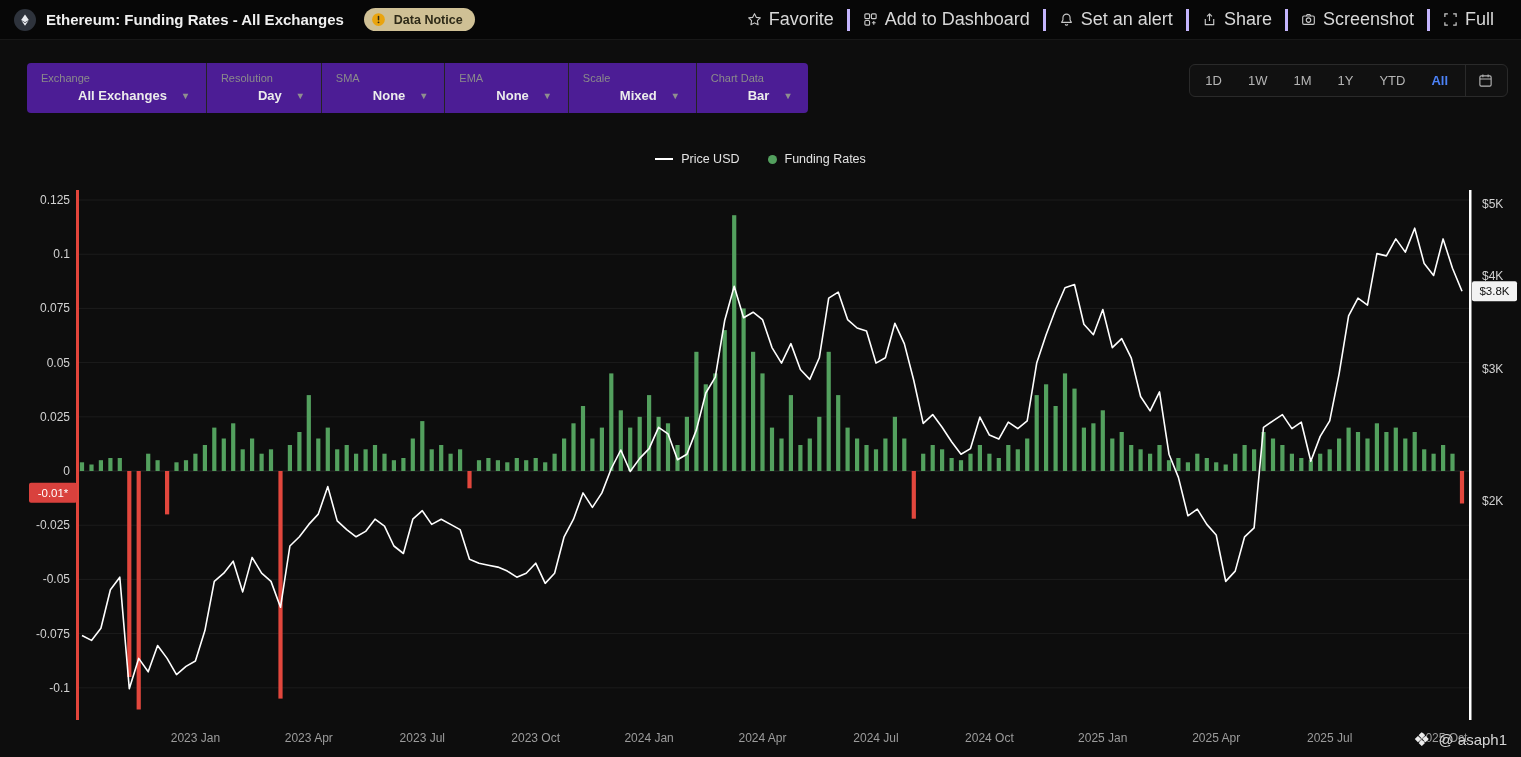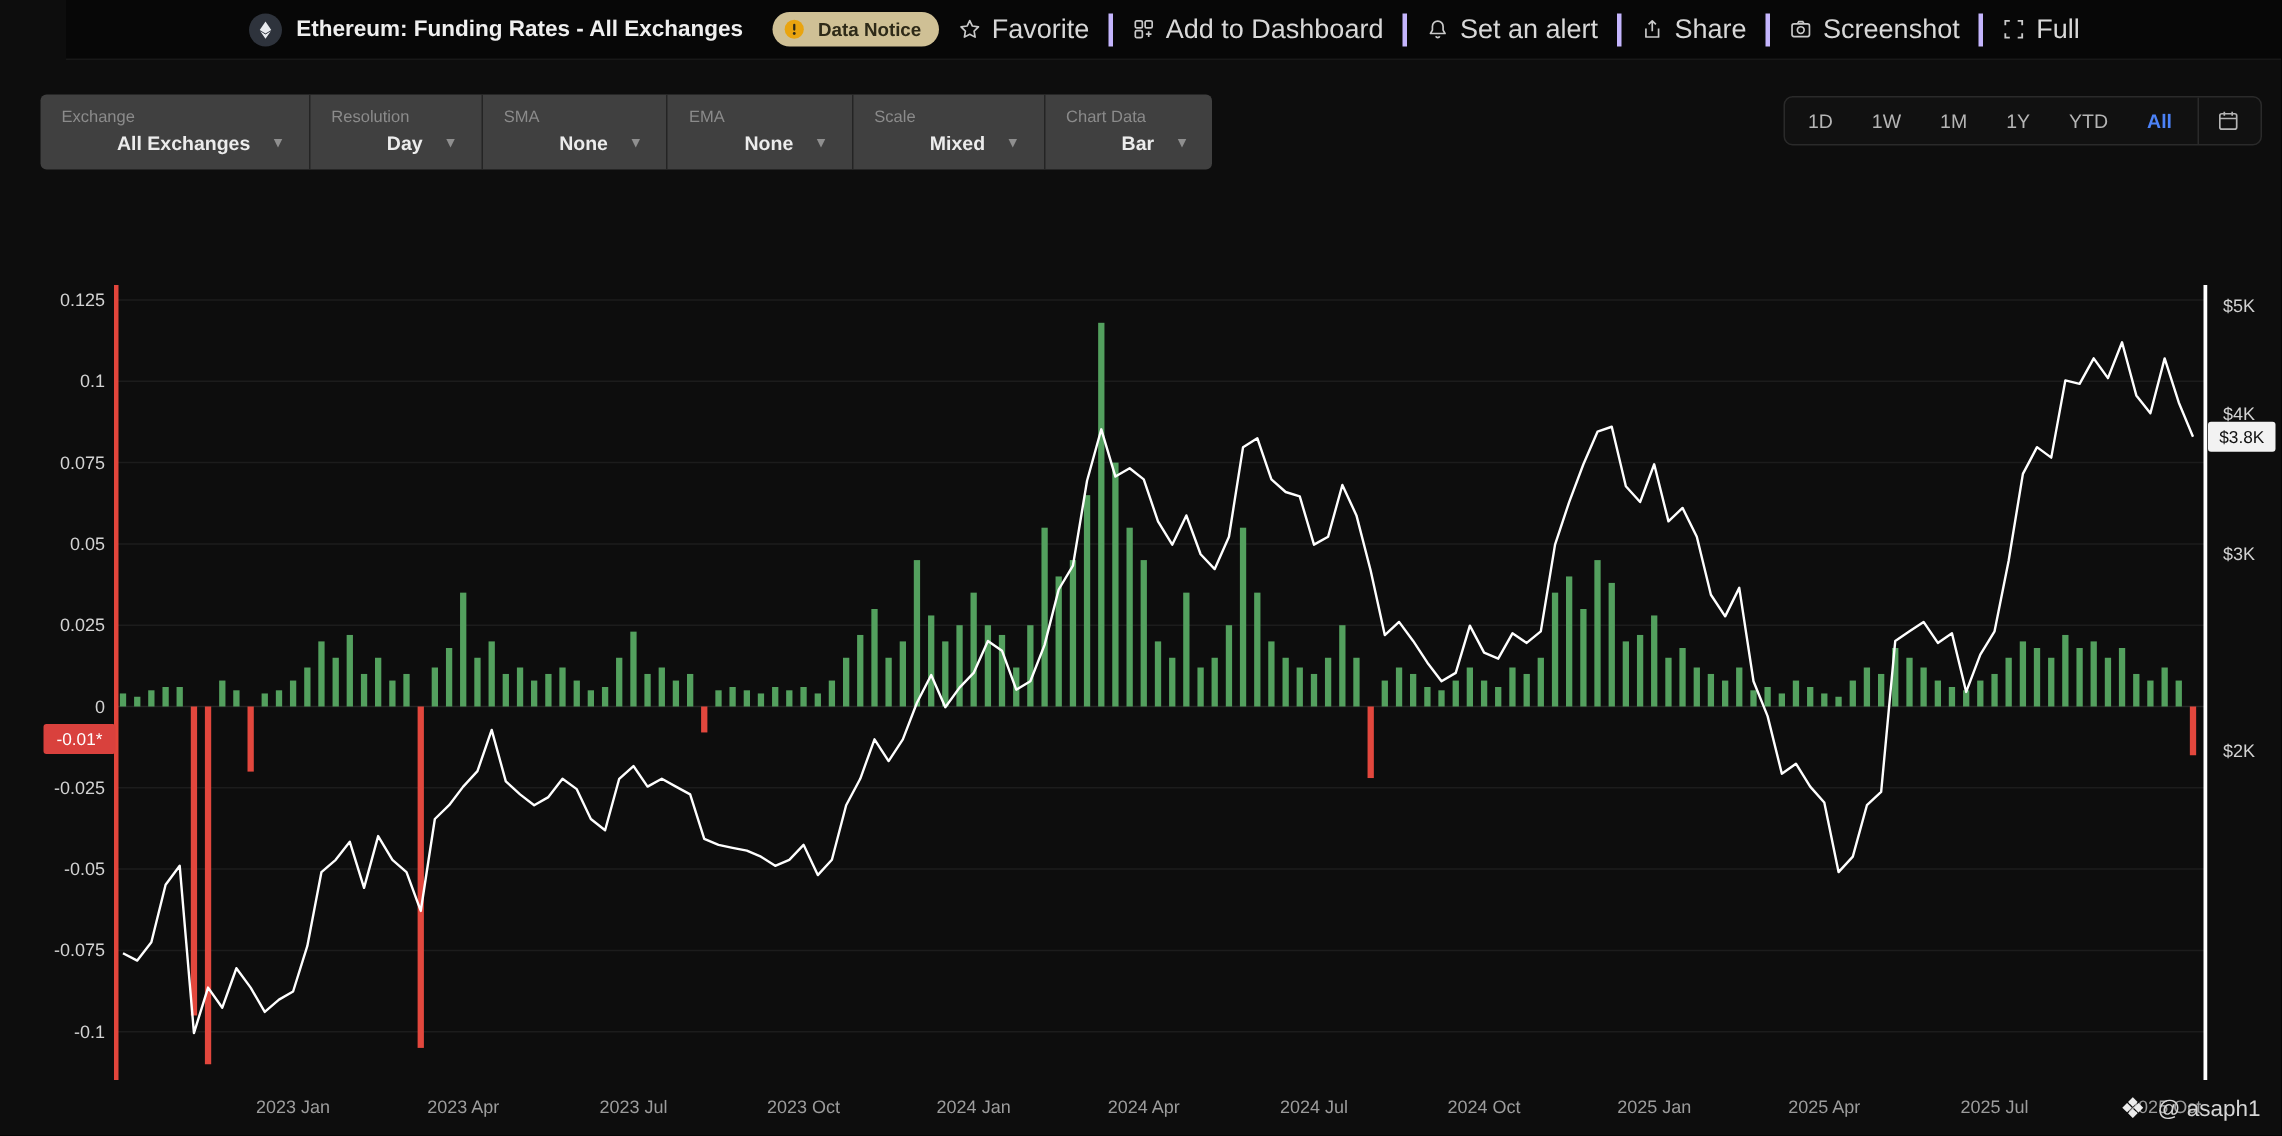--- a/index.html
+++ b/index.html
@@ -6,38 +6,37 @@
   html,body { margin:0; padding:0; background:#000; }
   .app {
     position:relative; width:1521px; height:757px;
     background:#0d0d0d; overflow:hidden;
     font-family:"Liberation Sans", sans-serif;
   }
   
   header {
     position:absolute; top:0; left:0; right:0; height:40px;
     background:#070707; border-bottom:1px solid #181818;
-    display:flex; align-items:center; justify-content:center;
+    display:flex; align-items:center; justify-content:space-between;
     padding:0 14px;
-    margin-left:44px;
   }
   .h-left { display:flex; align-items:center; gap:10px; }
   .eth-logo { width:22px; height:22px; border-radius:50%; background:#2e333c;
     display:flex; align-items:center; justify-content:center; flex:0 0 auto; }
   h1 { font-size:15px; font-weight:700; color:#efefef; margin:0; white-space:nowrap; }
   .notice { display:flex; align-items:center; gap:8px; background:#cfc095; color:#2e2a18;
     font-size:12.5px; font-weight:700; padding:4px 12px 4px 7px; border-radius:14px;
     margin-left:10px; cursor:pointer; }
   .h-right { display:flex; align-items:center; }
   .action { display:flex; align-items:center; gap:7px; color:#d8d8d8; font-size:18px;
     padding:0 13px; height:22px; cursor:pointer; white-space:nowrap; }
   .action + .action { border-left:3px solid #c4b5fd; }
   .action .ic { display:flex; color:#c9c9c9; }
   
-  .controls { position:absolute; top:63px; left:27px; display:flex; background:#404040; border-radius:4px; }
+  .controls { position:absolute; top:63px; left:27px; display:flex; background:#4c1d95; border-radius:4px; }
   .control { display:flex; flex-direction:column; gap:4px; padding:9px 18px 10px 14px;
     border-right:1px solid #242424; cursor:pointer; min-width:78px; }
   .control:last-child { border-right:none; }
   .c-label { font-size:11px; color:#8b8b8b; }
   .c-value { display:flex; align-items:center; justify-content:space-between; gap:16px;
     font-size:13px; color:#ececec; font-weight:700;margin-left:37px; }
   .chev { color:#8f8f8f; font-size:10px; line-height:1; }
   .ranges { position:absolute; top:64px; right:13px; height:33px; display:flex; align-items:center;
     border:1px solid #2a2a2a; border-radius:6px; padding:0 2px; background:#111;margin-left:32px; }
   .range { background:none; border:none; color:#b5b5b5; font-size:13px; padding:0 13px; height:100%;
@@ -199,20 +198,30 @@
       <div class="range-div"></div>
       <button class="cal-btn">
         <svg viewBox="0 0 16 16" width="15" height="15" fill="none" stroke="currentColor" stroke-width="1.2">
           <rect x="2" y="3" width="12" height="11" rx="1.4"></rect>
           <path d="M2 6.4h12M5.2 1.6v2.8M10.8 1.6v2.8"></path>
         </svg>
       </button>
     </div>
 
   <div class="chart-wrap">
+    <div class="legend" id="legend">
+        <div class="legend-item">
+          <span class="marker-line" style="background: rgb(255, 255, 255);"></span>
+          <span>Price USD</span>
+        </div>
+        <div class="legend-item">
+          <span class="marker-dot" style="background: rgb(83, 160, 94);"></span>
+          <span>Funding Rates</span>
+        </div>
+      </div>
     <svg id="chart-svg" width="1521" height="627">
         <line x1="78" x2="1470" y1="70" y2="70" stroke="#1c1c1c" stroke-width="1"></line>
         <line x1="78" x2="1470" y1="124.19999999999999" y2="124.19999999999999" stroke="#1c1c1c" stroke-width="1"></line>
         <line x1="78" x2="1470" y1="178.4" y2="178.4" stroke="#1c1c1c" stroke-width="1"></line>
         <line x1="78" x2="1470" y1="232.6" y2="232.6" stroke="#1c1c1c" stroke-width="1"></line>
         <line x1="78" x2="1470" y1="286.8" y2="286.8" stroke="#1c1c1c" stroke-width="1"></line>
         <line x1="78" x2="1470" y1="341" y2="341" stroke="#262626" stroke-width="1"></line>
         <line x1="78" x2="1470" y1="395.2" y2="395.2" stroke="#1c1c1c" stroke-width="1"></line>
         <line x1="78" x2="1470" y1="449.4" y2="449.4" stroke="#1c1c1c" stroke-width="1"></line>
         <line x1="78" x2="1470" y1="503.6" y2="503.6" stroke="#1c1c1c" stroke-width="1"></line>

